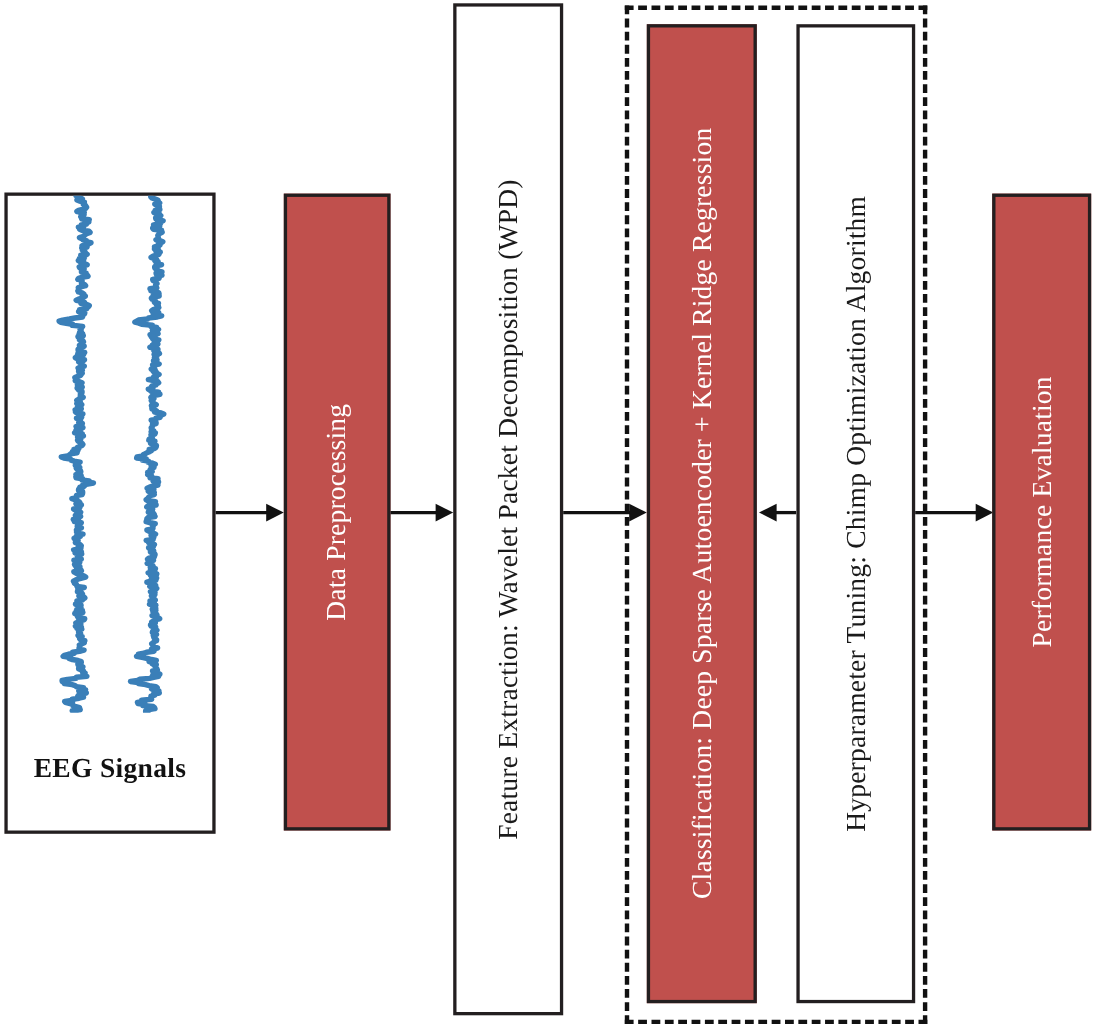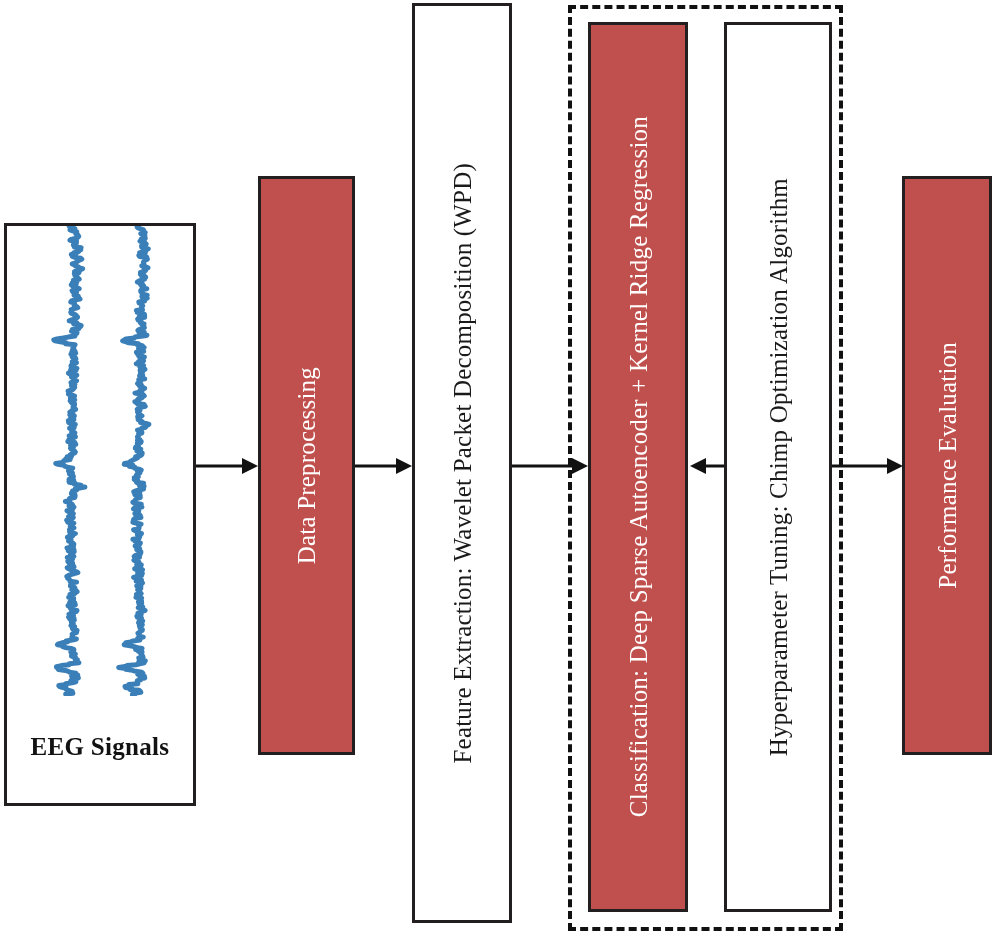--- a/index.html
+++ b/index.html
@@ -43,21 +43,20 @@
   }
   .vlabel.light { color: #ffffff; }
 
   
   #eeg-box {
     left: 4px;
     top: 175px;
     width: 192px;
     height: 583px;
     display: block;
-    margin-top: 48px;
   }
   #eeg-plot {
     position: absolute;
     left: 0; top: 0;
     width: 100%;
     height: 470px;
   }
   #eeg-caption {
     position: absolute;
     left: 0;

